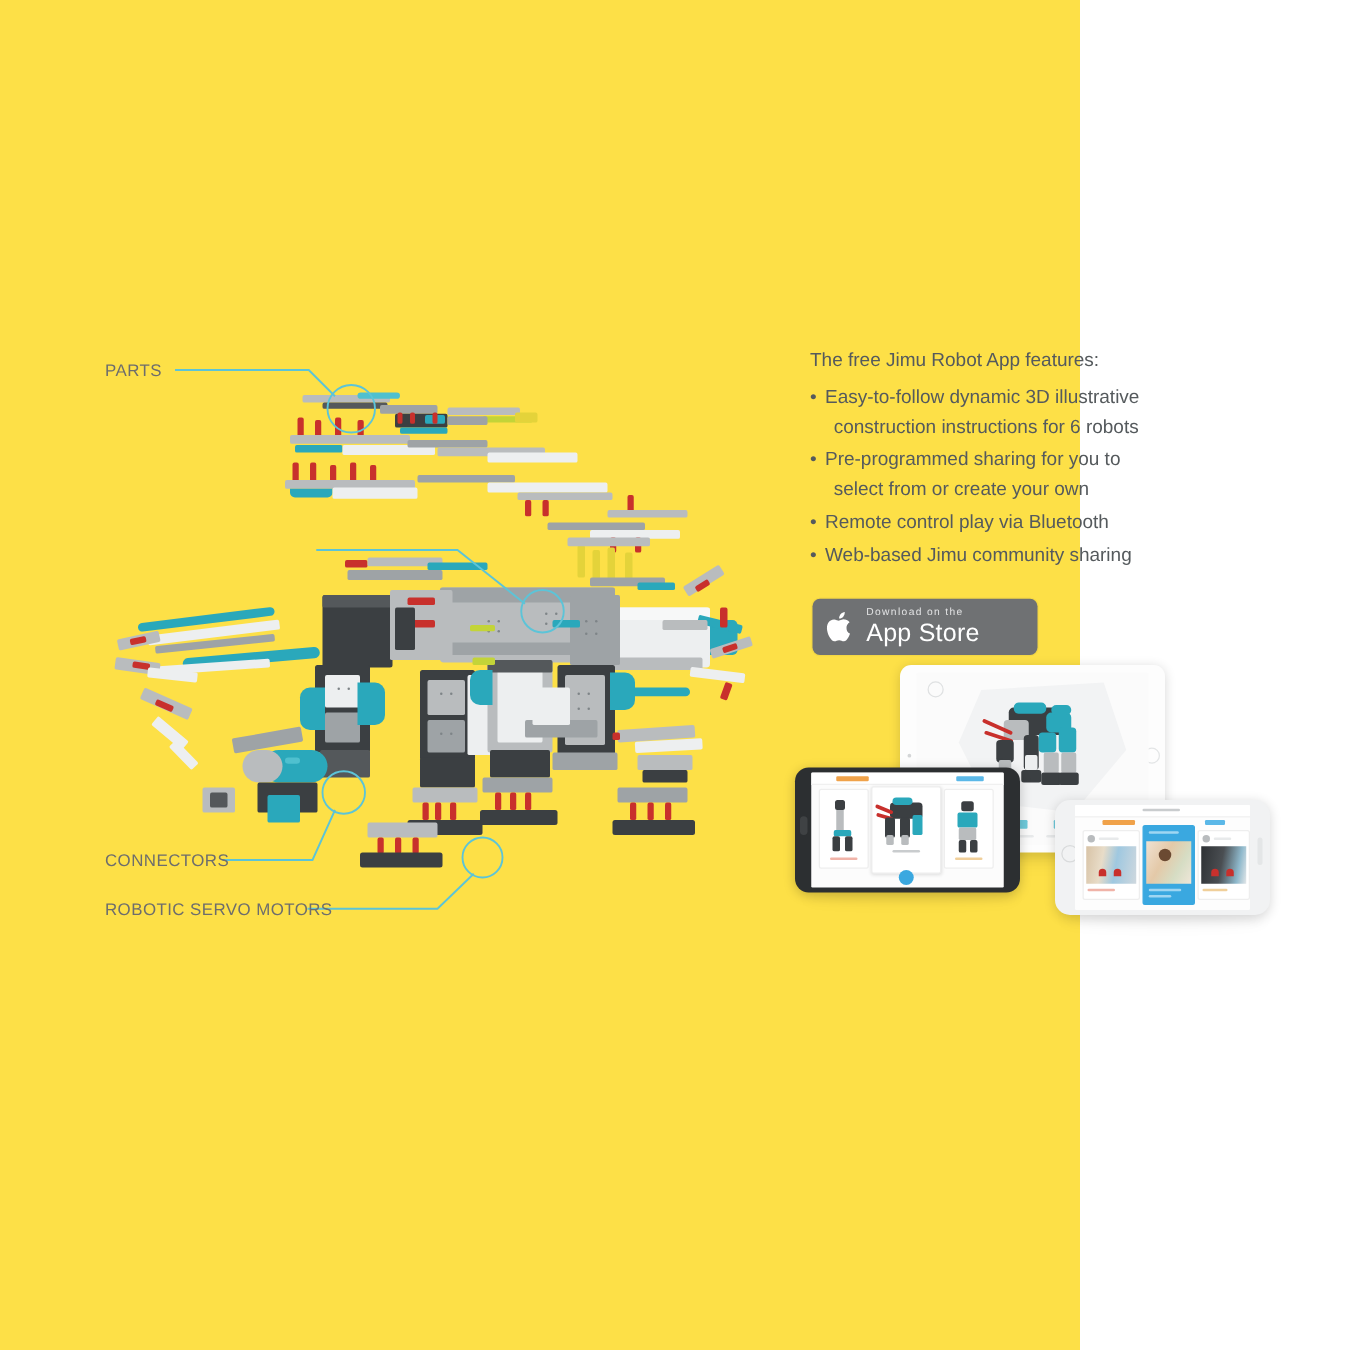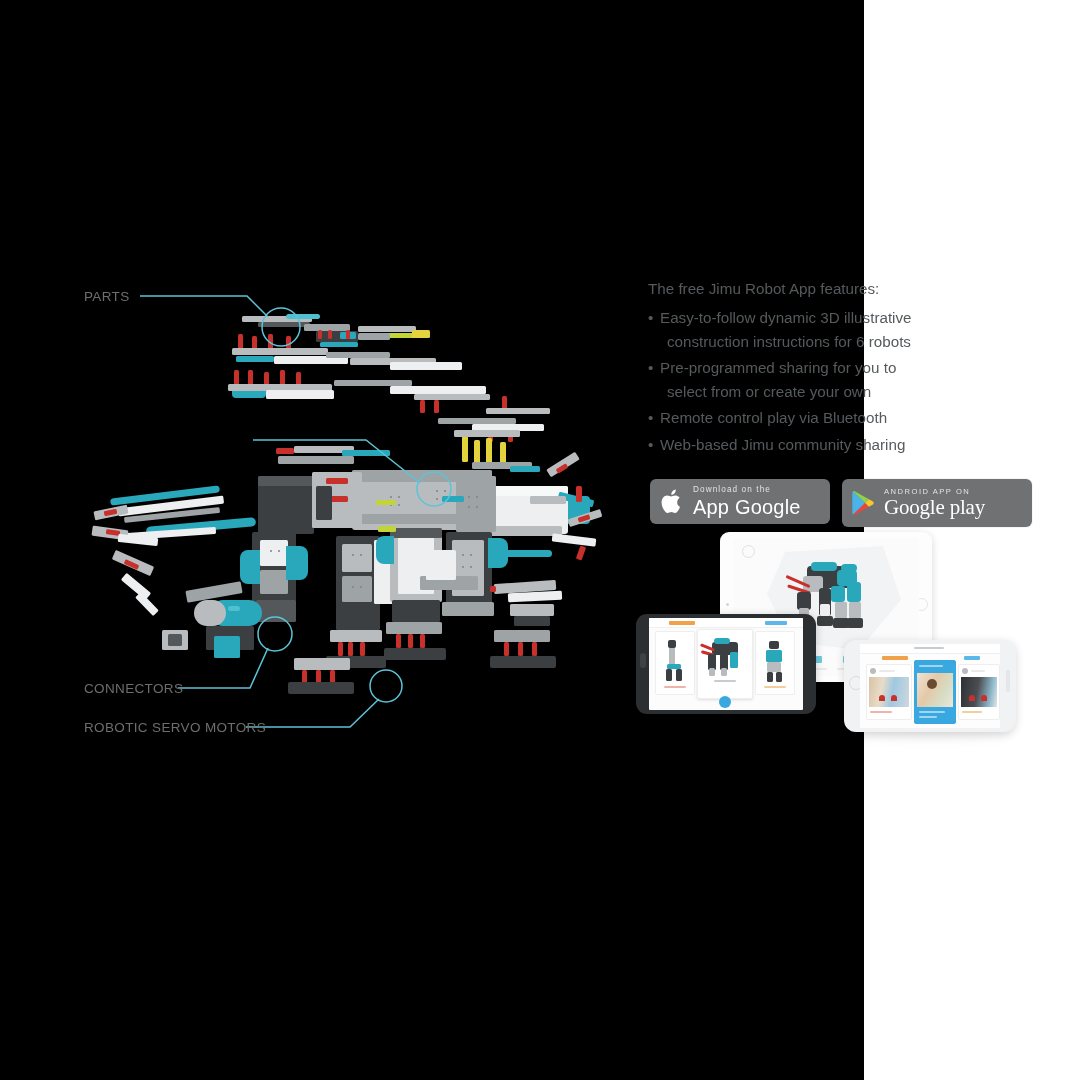--- a/index.html
+++ b/index.html
@@ -1,18 +1,18 @@
 <!DOCTYPE html>
 <html><head>
 <meta charset="utf-8">
 <style>
   html,body{margin:0;padding:0;background:#ffffff;}
   body{width:1080px;height:1080px;font-family:"Liberation Sans",sans-serif;
        -webkit-font-smoothing:antialiased;overflow:hidden;}
-  .page{position:relative;width:864px;height:1080px;background:#000000;}
+  .page{position:relative;width:864px;height:1080px;background:#fde047;}
 
   
   .diagram{position:absolute;left:0;top:0;width:620px;height:1080px;}
   .robot-art{position:absolute;left:90px;top:300px;width:520px;height:460px;}
 
   .callout-label{position:absolute;color:#6d6d6d;font-size:13.5px;letter-spacing:.35px;
                  white-space:nowrap;line-height:17px;}
   .callout-svg{position:absolute;left:0;top:0;width:620px;height:1080px;overflow:visible;}
 
   
@@ -325,36 +325,24 @@
 
   <div class="badges">
 
     <div class="badge badge-apple">
       <svg width="24" height="29" viewBox="0 0 24 29">
         <path fill="#ffffff" d="M17.2 15.3c0-3 2.4-4.4 2.5-4.5-1.4-2-3.5-2.3-4.2-2.3-1.8-.2-3.5 1-4.4 1-.9 0-2.3-1-3.8-1-2 0-3.8 1.1-4.8 2.9-2 3.5-.5 8.8 1.5 11.7 1 1.4 2.1 3 3.6 2.9 1.4-.1 2-.9 3.7-.9s2.2.9 3.8.9c1.5 0 2.5-1.4 3.4-2.9 1.1-1.6 1.5-3.2 1.5-3.3-.1 0-2.8-1.1-2.8-4.5z"></path>
         <path fill="#ffffff" d="M14.6 6.3c.8-1 1.3-2.3 1.2-3.7-1.1.1-2.5.8-3.3 1.7-.7.8-1.4 2.2-1.2 3.5 1.3.1 2.5-.6 3.3-1.5z"></path>
       </svg>
       <div class="badge-txt">
         <span class="badge-small">Download on the</span>
-        <span class="badge-big">App Google</span>
+        <span class="badge-big">App Store</span>
       </div>
     </div>
 
-    <div class="badge badge-google">
-      <svg width="25" height="28" viewBox="0 0 25 28">
-        <path fill="#4ab3e8" d="M2 2.3 14.2 14 2 25.7c-.4-.3-.7-.9-.7-1.6V3.9c0-.7.3-1.3.7-1.6z"></path>
-        <path fill="#8fd24a" d="M2 2.3c.4-.3 1-.3 1.6 0l14.3 8-3.7 3.7L2 2.3z"></path>
-        <path fill="#f0443a" d="M14.2 14l3.7 3.7-14.3 8c-.6.4-1.2.4-1.6 0L14.2 14z"></path>
-        <path fill="#f7c92e" d="M17.9 10.3l4 2.3c1 .6 1 2.2 0 2.8l-4 2.3-3.7-3.7 3.7-3.7z"></path>
-      </svg>
-      <div class="badge-txt">
-        <span class="badge-small-g">ANDROID APP ON</span>
-        <span class="badge-big-g">Google play</span>
-      </div>
-    </div>
   </div>
 
   <div class="devices">
 
     <div class="shadow-soft" style="left:96px;top:152px;width:200px;height:12px;"></div>
     <div class="shadow-soft" style="left:14px;top:184px;width:170px;height:10px;"></div>
     <div class="shadow-soft" style="left:220px;top:202px;width:162px;height:10px;"></div>
 
     <div class="tablet">
       <div class="tab-cam"></div>

